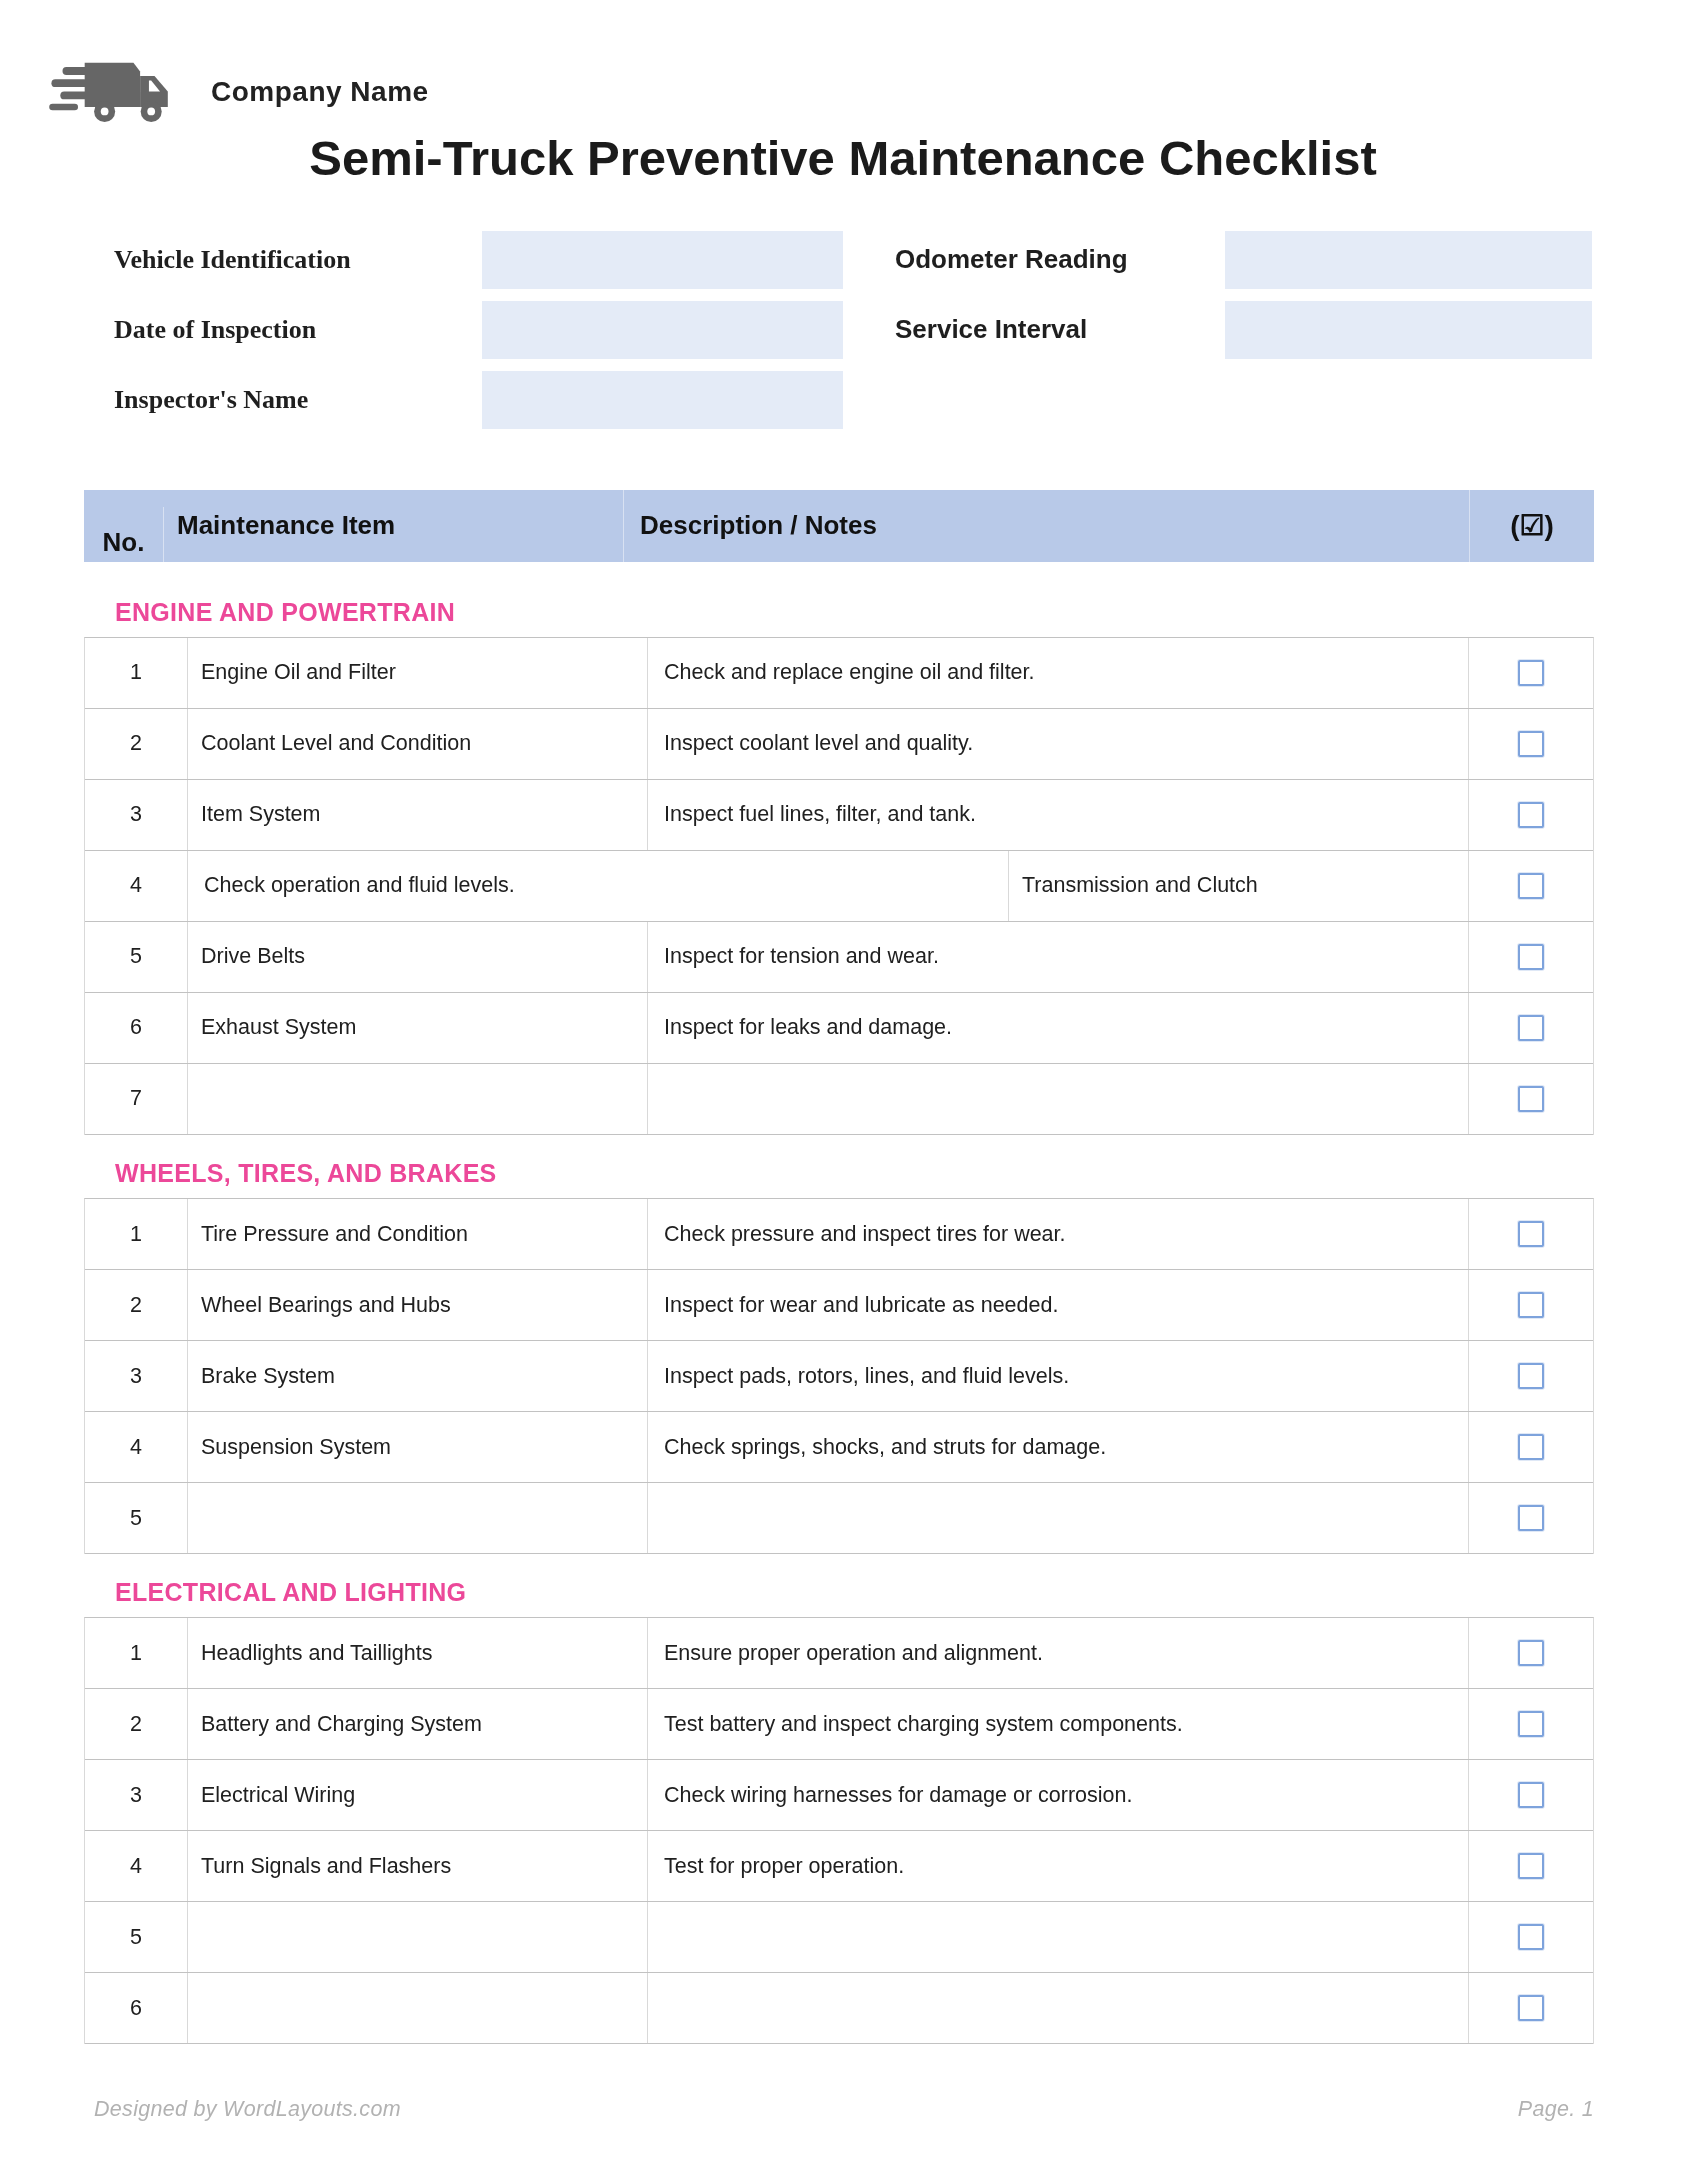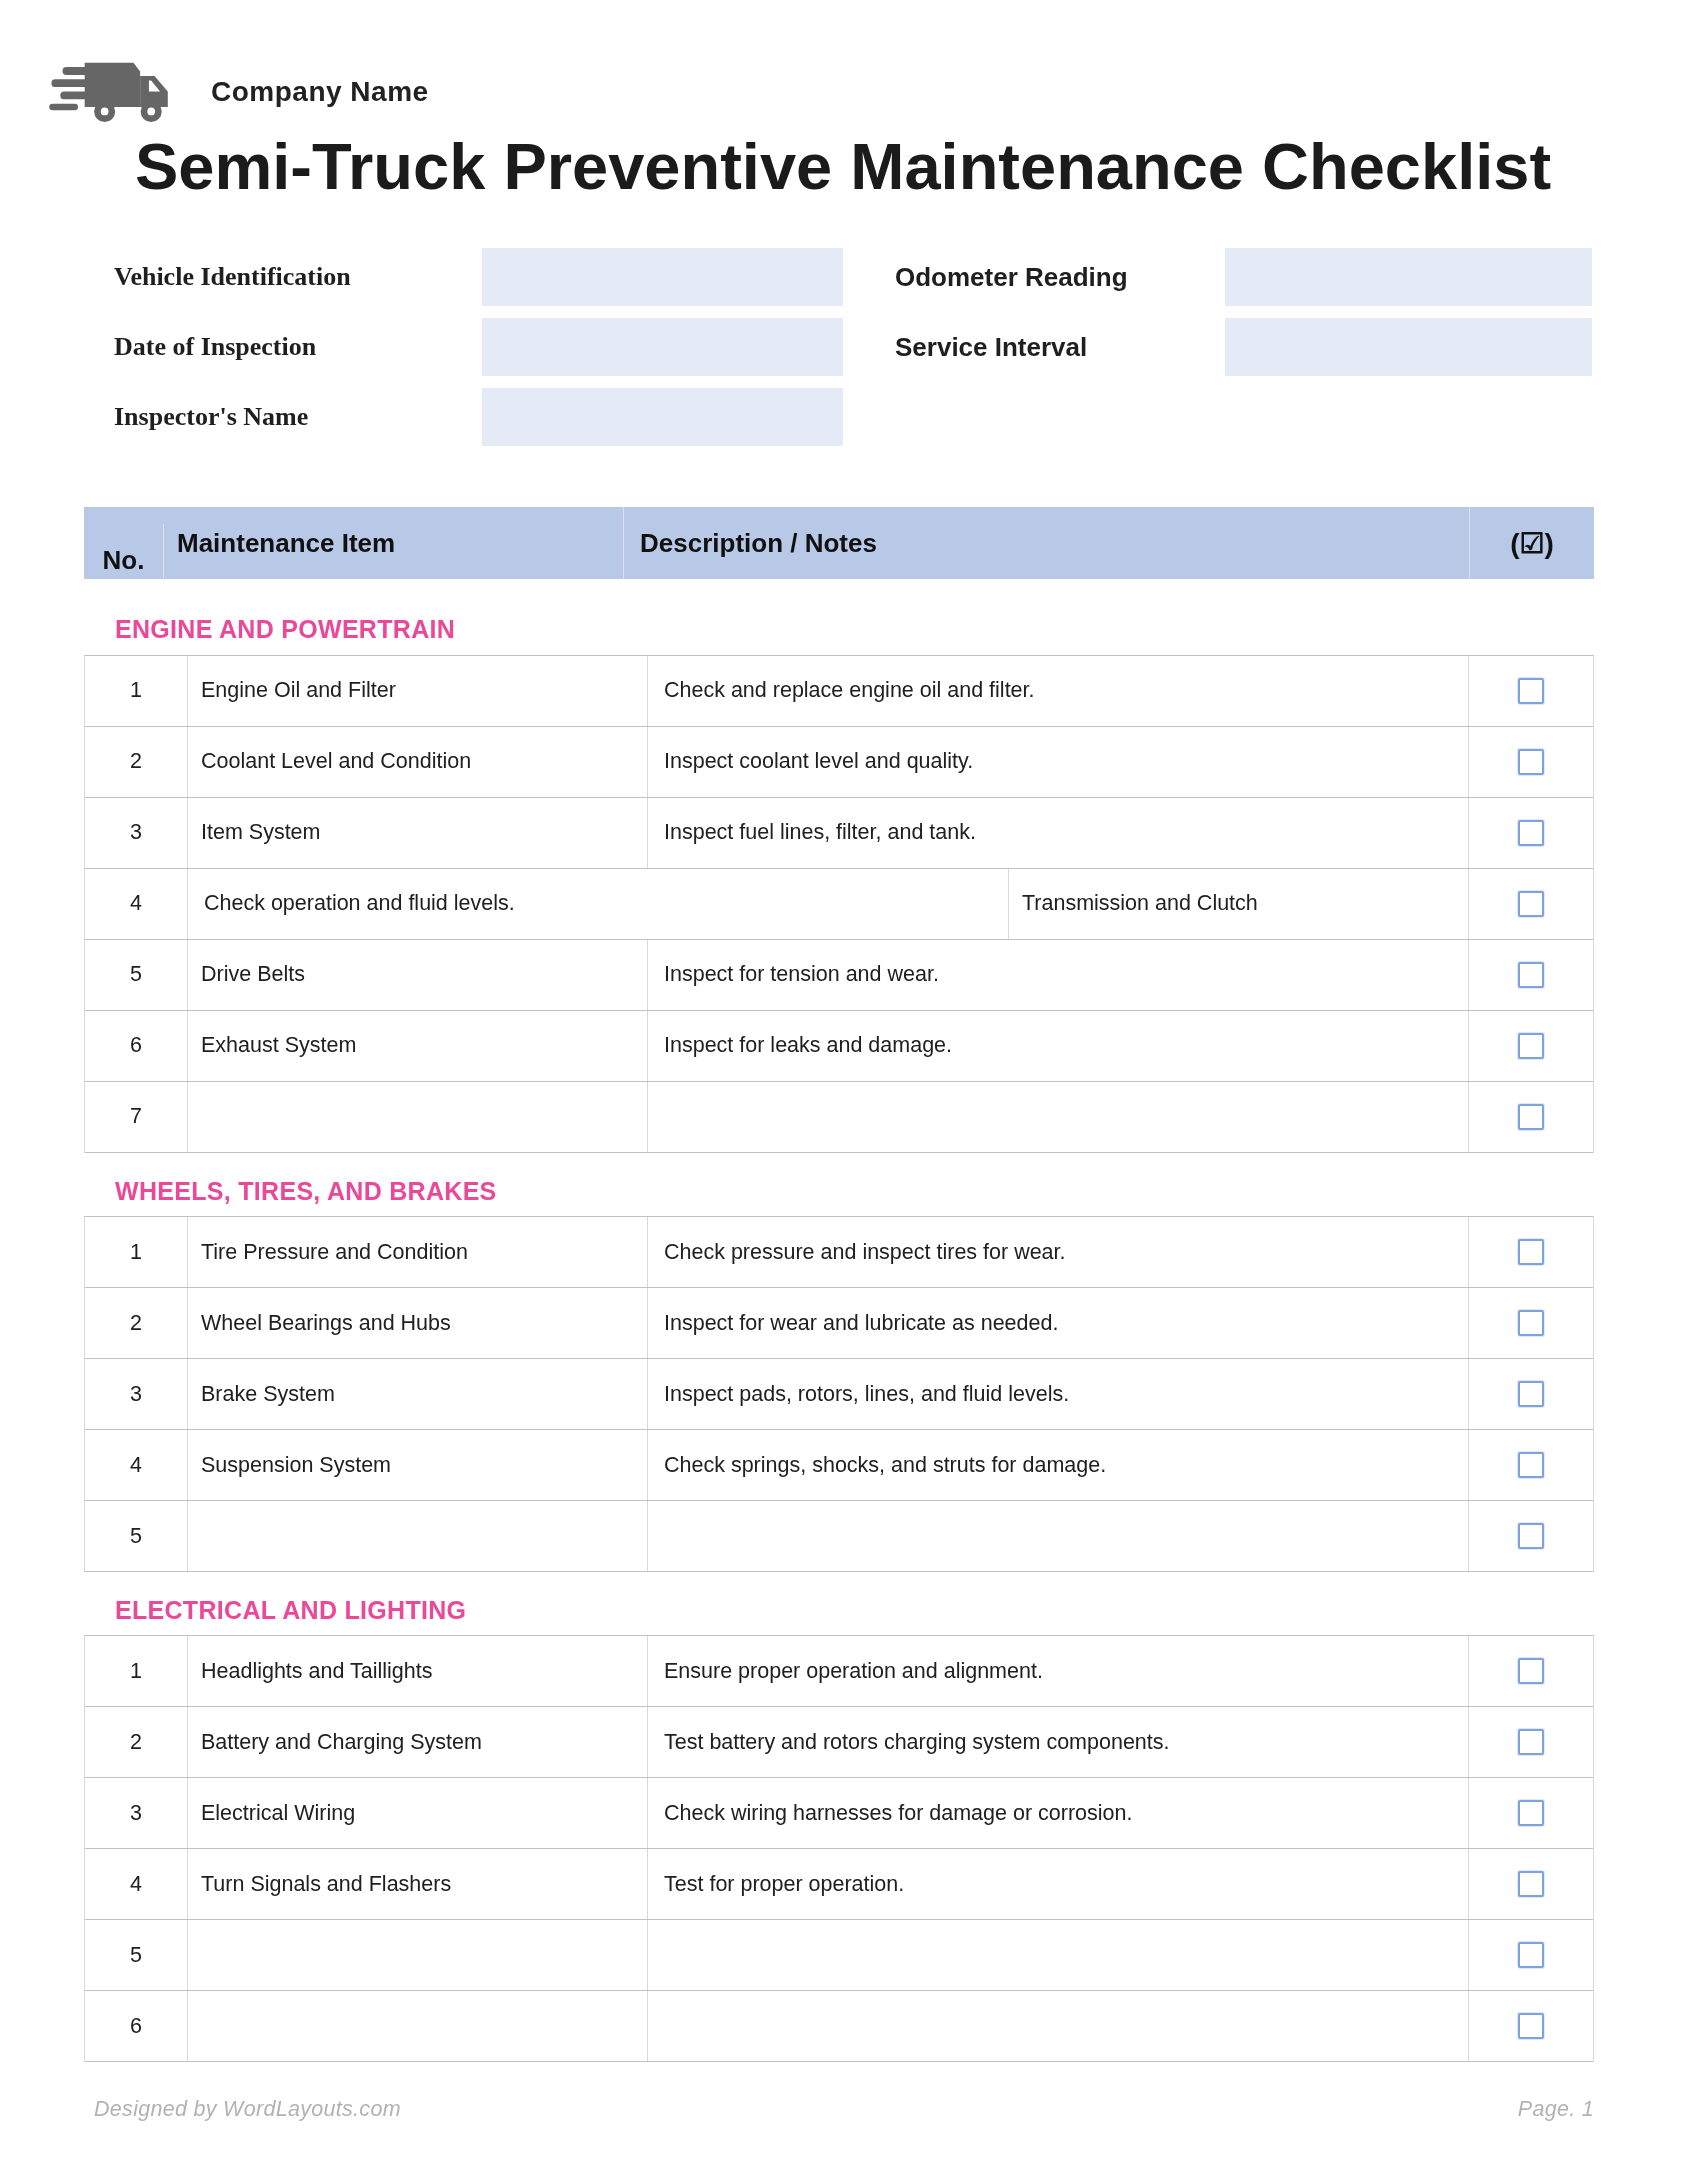--- a/index.html
+++ b/index.html
@@ -17,21 +17,21 @@
     background:#ffffff;color:var(--ink);
     font-family:"Liberation Sans", sans-serif;
   }
   
   .brand{display:flex;align-items:center;gap:31px;padding:56px 0 0 47px;}
   .logo{width:133px;height:71px;flex:0 0 auto;}
   .company-name{font-size:28px;font-weight:bold;letter-spacing:0.5px;color:#222;}
   
   .page-title{
     margin:3.7px 0 0 0;text-align:center;
-    font-size:65px;line-height:1.12;font-weight:bold;letter-spacing:0;color:#1b1b1b;
+    font-size:49px;line-height:1.12;font-weight:bold;letter-spacing:0;color:#1b1b1b;
   }
   
   .form{margin:45px 0 0 114px;}
   .form-row{display:flex;align-items:center;margin-bottom:12px;height:58px;}
   .form-row:last-child{margin-bottom:0;}
   .flabel{font-size:26px;font-weight:bold;color:#1f1f1f;}
   .flabel.col1{width:368px;font-family:Liberation Serif, serif;}
   .flabel.col2{width:330px;margin-left:52px;}
   .fbox{height:58px;background:var(--field-bg);}
   .fbox.col1{width:361px;}
@@ -243,21 +243,21 @@
     <div class="cell c-no">1</div>
     <div class="cell c-item">Headlights and Taillights</div>
     <div class="cell c-desc">Ensure proper operation and alignment.</div>
     <div class="cell c-check">
       <span class="checkbox"></span>
     </div>
   </div>
         <div class="trow">
     <div class="cell c-no">2</div>
     <div class="cell c-item">Battery and Charging System</div>
-    <div class="cell c-desc">Test battery and rotors charging system components.</div>
+    <div class="cell c-desc">Test battery and inspect charging system components.</div>
     <div class="cell c-check">
       <span class="checkbox"></span>
     </div>
   </div>
         <div class="trow">
     <div class="cell c-no">3</div>
     <div class="cell c-item">Electrical Wiring</div>
     <div class="cell c-desc">Check wiring harnesses for damage or corrosion.</div>
     <div class="cell c-check">
       <span class="checkbox"></span>

